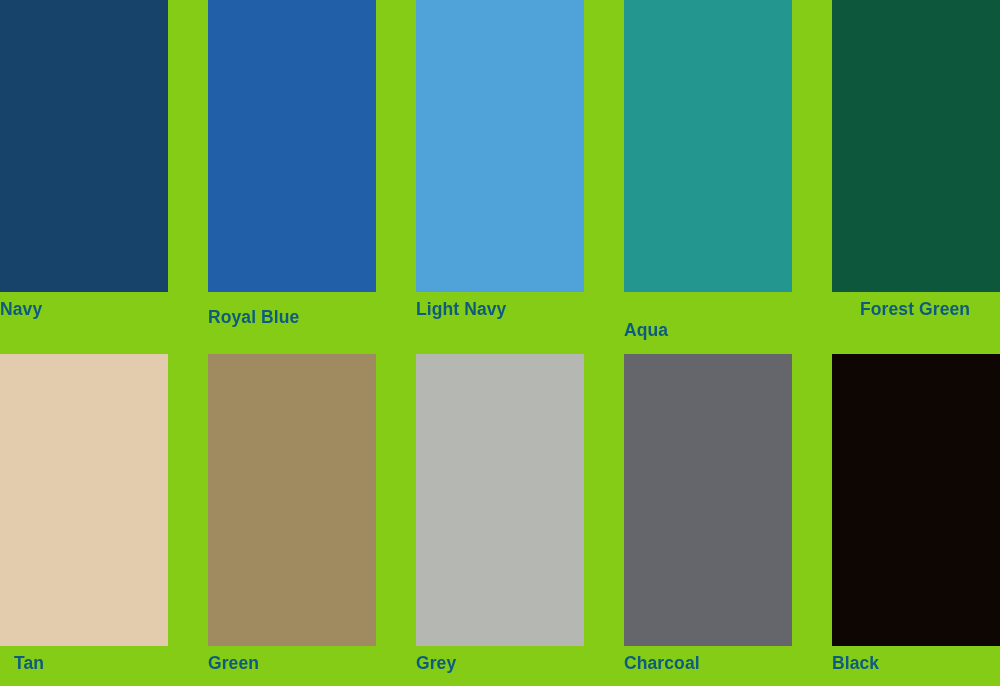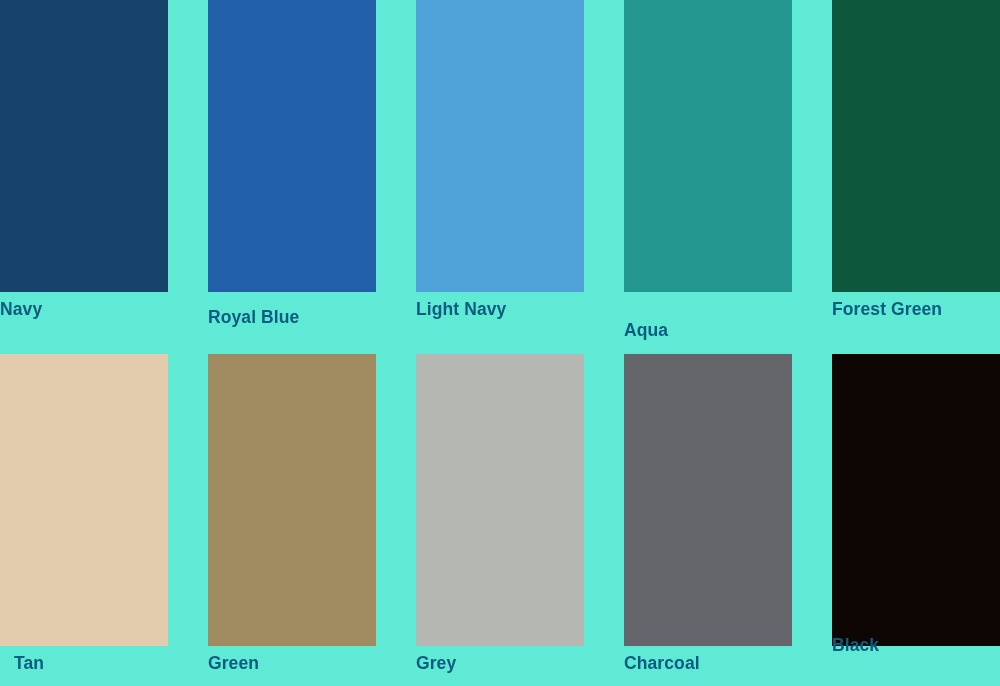--- a/index.html
+++ b/index.html
@@ -45,54 +45,54 @@
     line-height: 1;
   }
 
   
   .row-1 .swatch-chip { height: 292px; }
   .row-2 .swatch-chip { height: 292px; }
 </style>
 </head>
 <body>
 
-<div id="palette-grid" style="background: #5eead4;">
+<div id="palette-grid" style="background: #84cc16;">
     <div class="swatch-cell row-1" style="left: 0px; top: 0px; width: 168px; height: 292px;">
       <div class="swatch-chip" style="background: rgb(23, 67, 107); height: 292px;"></div>
     </div>
     <div class="swatch-label" style="left: 0px; top: 301px; color: rgb(13, 92, 128);">Navy</div>
     <div class="swatch-cell row-1" style="left: 208px; top: 0px; width: 168px; height: 292px;">
       <div class="swatch-chip" style="background: rgb(33, 96, 168); height: 292px;"></div>
     </div>
     <div class="swatch-label" style="left: 208px; top: 309px; color: rgb(13, 92, 128);">Royal Blue</div>
     <div class="swatch-cell row-1" style="left: 416px; top: 0px; width: 168px; height: 292px;">
       <div class="swatch-chip" style="background: rgb(79, 163, 216); height: 292px;"></div>
     </div>
     <div class="swatch-label" style="left: 416px; top: 301px; color: rgb(13, 92, 128);">Light Navy</div>
     <div class="swatch-cell row-1" style="left: 624px; top: 0px; width: 168px; height: 292px;">
       <div class="swatch-chip" style="background: rgb(36, 150, 144); height: 292px;"></div>
     </div>
     <div class="swatch-label" style="left: 624px; top: 314px; color: rgb(13, 92, 128); margin-top: 8px;">Aqua</div>
     <div class="swatch-cell row-1" style="left: 832px; top: 0px; width: 168px; height: 292px;">
       <div class="swatch-chip" style="background: rgb(13, 88, 60); height: 292px;"></div>
     </div>
-    <div class="swatch-label" style="left: 832px; top: 301px; color: rgb(13, 92, 128);">Forest Green</div>
+    <div class="swatch-label" style="left: 860px; top: 301px; color: rgb(13, 92, 128);">Forest Green</div>
     <div class="swatch-cell row-2" style="left: 0px; top: 354px; width: 168px; height: 292px;">
       <div class="swatch-chip" style="background: rgb(227, 203, 173); height: 292px;"></div>
     </div>
     <div class="swatch-label" style="left: 14px; top: 655px; color: rgb(13, 92, 128);">Tan</div>
     <div class="swatch-cell row-2" style="left: 208px; top: 354px; width: 168px; height: 292px;">
       <div class="swatch-chip" style="background: rgb(160, 138, 96); height: 292px;"></div>
     </div>
     <div class="swatch-label" style="left: 208px; top: 655px; color: rgb(13, 92, 128);">Green</div>
     <div class="swatch-cell row-2" style="left: 416px; top: 354px; width: 168px; height: 292px;">
       <div class="swatch-chip" style="background: rgb(181, 183, 178); height: 292px;"></div>
     </div>
     <div class="swatch-label" style="left: 416px; top: 655px; color: rgb(13, 92, 128);">Grey</div>
     <div class="swatch-cell row-2" style="left: 624px; top: 354px; width: 168px; height: 292px;">
       <div class="swatch-chip" style="background: rgb(100, 102, 107); height: 292px;"></div>
     </div>
     <div class="swatch-label" style="left: 624px; top: 655px; color: rgb(13, 92, 128);">Charcoal</div>
     <div class="swatch-cell row-2" style="left: 832px; top: 354px; width: 168px; height: 292px;">
       <div class="swatch-chip" style="background: rgb(13, 6, 3); height: 292px;"></div>
     </div>
-    <div class="swatch-label" style="left: 832px; top: 637px; color: rgb(13, 92, 128);">Black</div>
+    <div class="swatch-label" style="left: 832px; top: 655px; color: rgb(13, 92, 128);">Black</div>
   </div>
 
 </body></html>

